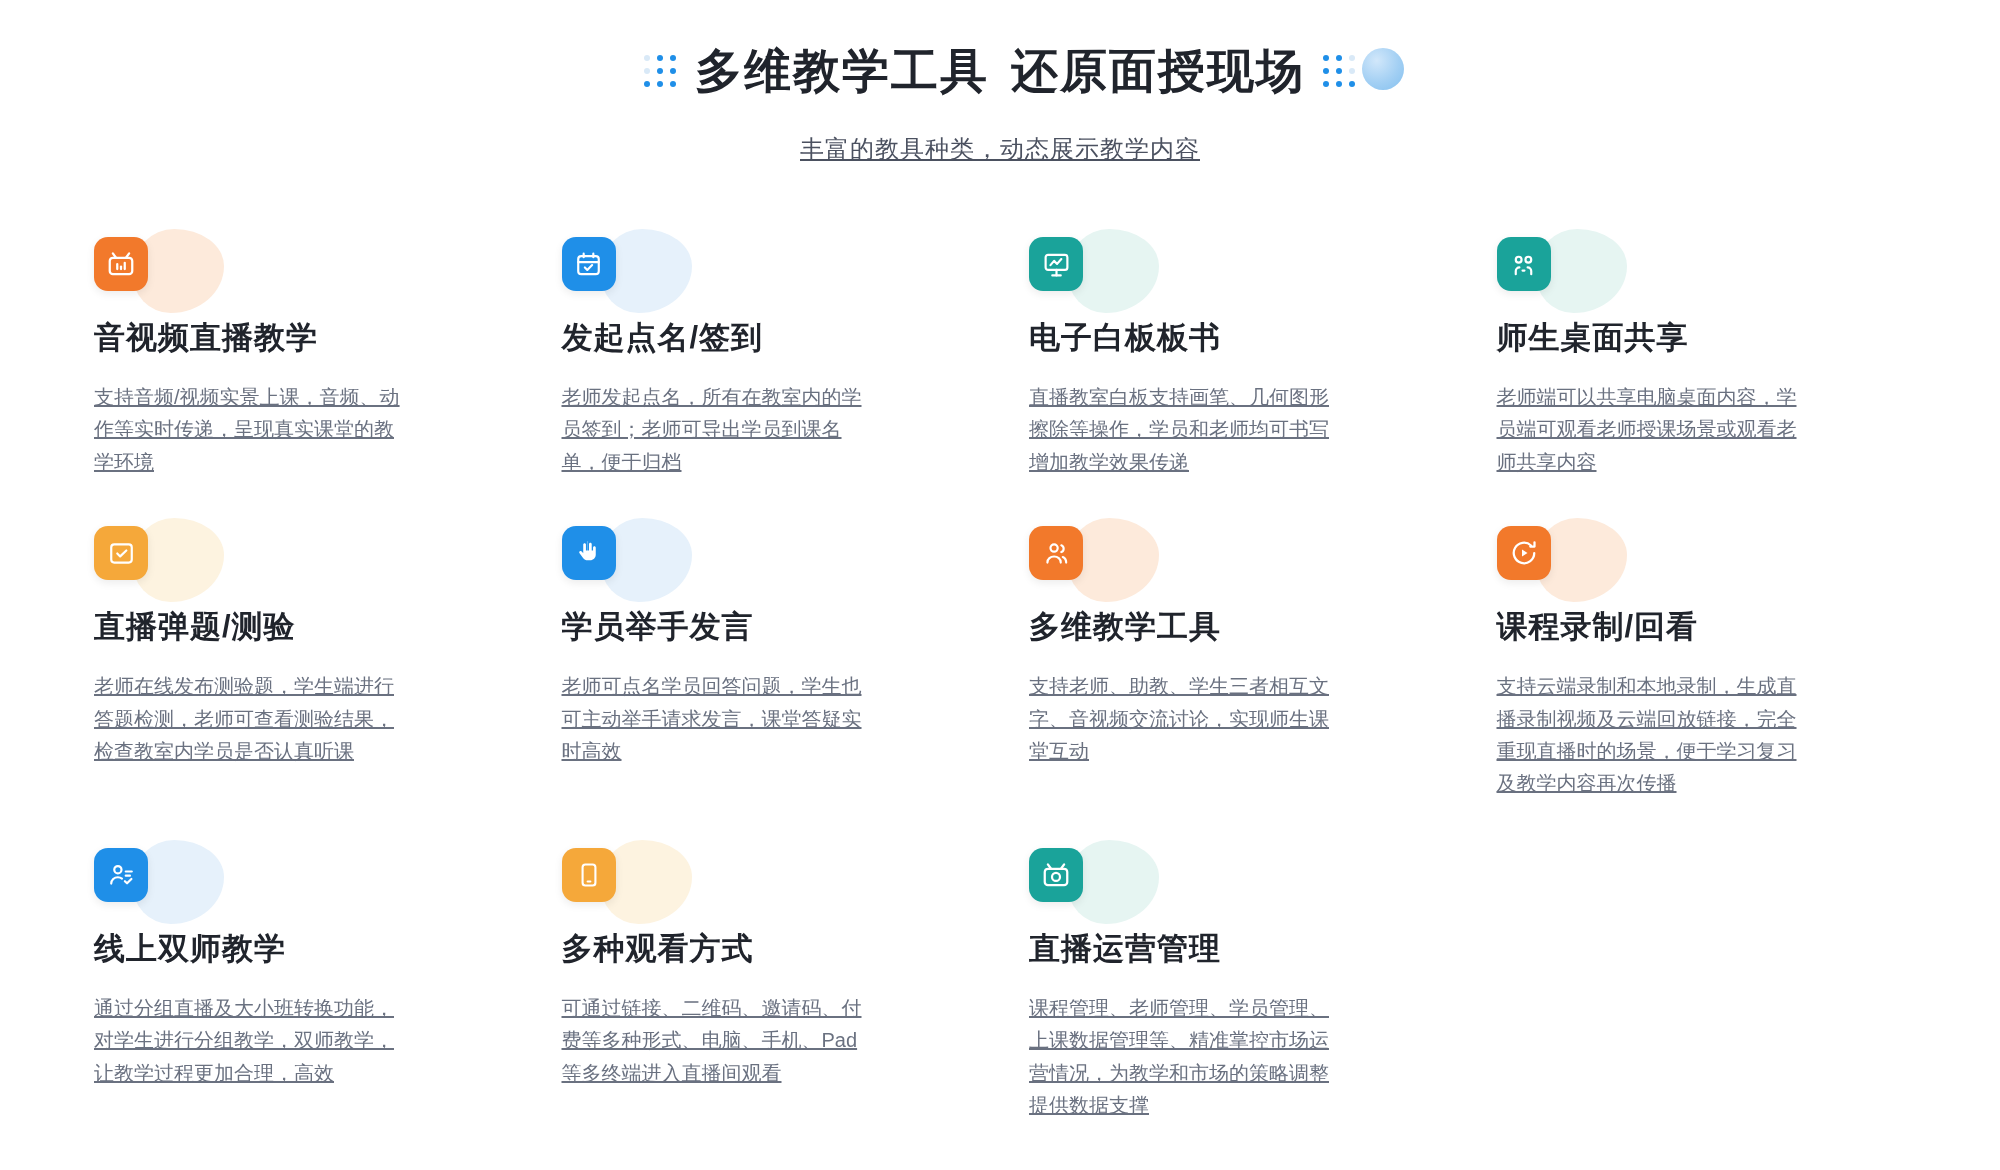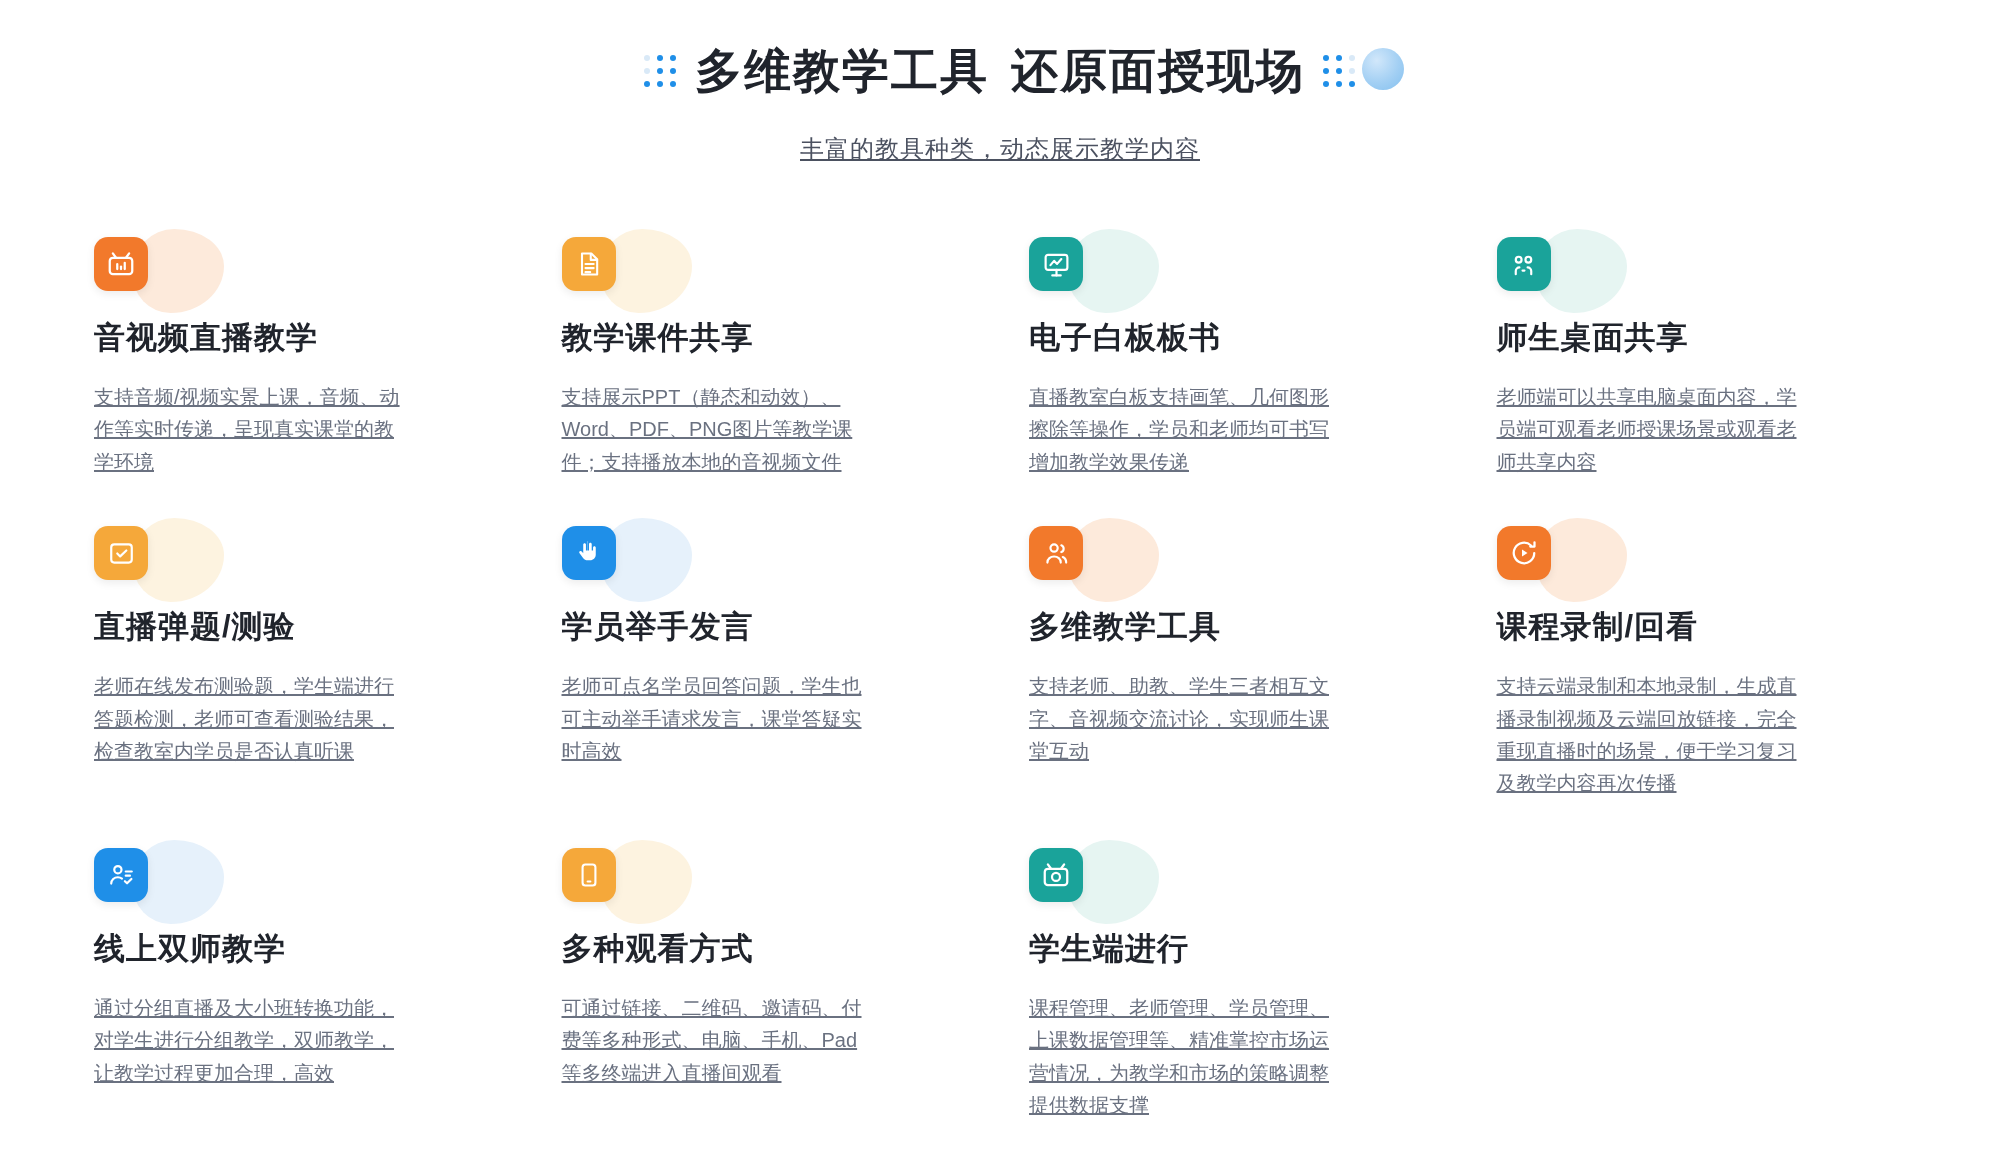--- a/index.html
+++ b/index.html
@@ -180,32 +180,32 @@
           <path d="M12 16v-2"></path>
           <path d="M15 16v-5"></path>
         </svg>
       </div>
       <h3>音视频直播教学</h3>
       <p>支持音频/视频实景上课，音频、动
 作等实时传递，呈现真实课堂的教
 学环境</p>
     </div>
     <div class="cell">
-      <div class="blob" style="background: rgb(253, 243, 224);"></div>
-      <div class="icon" style="background: rgb(245, 168, 58);">
-        <svg width="28" height="28" viewBox="0 0 24 24" fill="none" stroke="#fff" stroke-width="1.8" stroke-linecap="round" stroke-linejoin="round">
-          <path d="M6 3h8l5 5v13a0 0 0 0 1 0 0H6z"></path>
-          <path d="M13.5 3.2V8.5H19"></path>
-          <path d="M9 12h7M9 15.5h7M9 19h4"></path>
-        </svg>
-      </div>
-      <h3>教学课件共享</h3>
-      <p>支持展示PPT（静态和动效）、
-Word、PDF、PNG图片等教学课
-件；支持播放本地的音视频文件</p>
+      <div class="blob" style="background: rgb(230, 241, 251);"></div>
+      <div class="icon" style="background: rgb(31, 143, 232);">
+        <svg width="29" height="29" viewBox="0 0 24 24" fill="none" stroke="#fff" stroke-width="1.8" stroke-linecap="round" stroke-linejoin="round">
+          <rect x="3.5" y="5" width="17" height="15" rx="2.5"></rect>
+          <path d="M8 3v3M16 3v3M3.5 10h17"></path>
+          <path d="M9 14.5l2 2 4-4"></path>
+        </svg>
+      </div>
+      <h3>发起点名/签到</h3>
+      <p>老师发起点名，所有在教室内的学
+员签到；老师可导出学员到课名
+单，便于归档</p>
     </div>
     <div class="cell">
       <div class="blob" style="background: rgb(230, 245, 242);"></div>
       <div class="icon" style="background: rgb(26, 163, 154);">
         <svg width="29" height="29" viewBox="0 0 24 24" fill="none" stroke="#fff" stroke-width="1.8" stroke-linecap="round" stroke-linejoin="round">
           <rect x="3" y="4" width="18" height="12.5" rx="2"></rect>
           <path d="M12 16.5V21"></path>
           <path d="M8.5 21h7"></path>
           <path d="M7 12.5l3-3.5 2.5 2.5L16 7.5"></path>
         </svg>
@@ -318,19 +318,19 @@
     <div class="cell">
       <div class="blob" style="background: rgb(230, 245, 242);"></div>
       <div class="icon" style="background: rgb(26, 163, 154);">
         <svg width="30" height="30" viewBox="0 0 24 24" fill="none" stroke="#fff" stroke-width="1.8" stroke-linecap="round" stroke-linejoin="round">
           <rect x="3" y="7" width="18" height="13" rx="2.5"></rect>
           <path d="M8 7 5.5 3.5"></path>
           <path d="M16 7l2.5-3.5"></path>
           <circle cx="12" cy="13.5" r="3.2"></circle>
         </svg>
       </div>
-      <h3>学生端进行</h3>
+      <h3>直播运营管理</h3>
       <p>课程管理、老师管理、学员管理、
 上课数据管理等、精准掌控市场运
 营情况，为教学和市场的策略调整
 提供数据支撑</p>
     </div>
   </div>
 
 </body></html>

